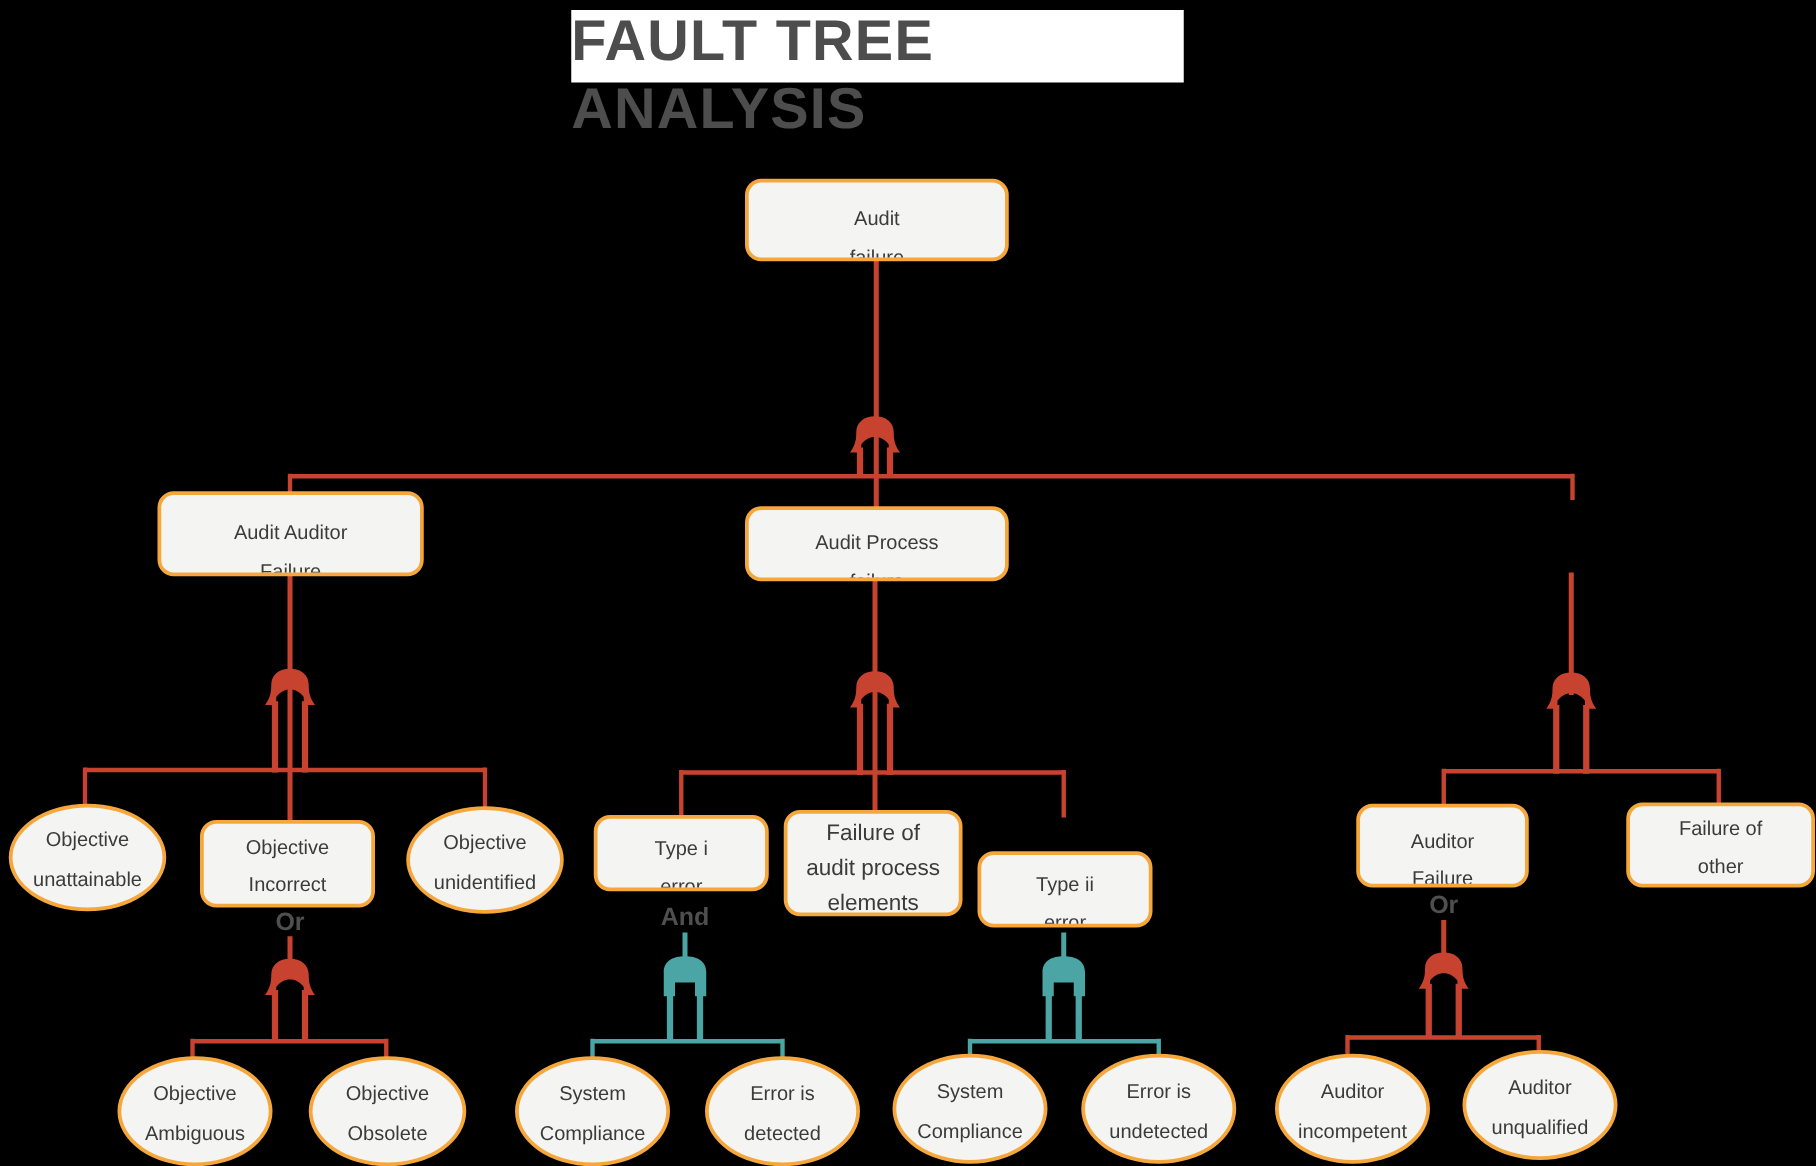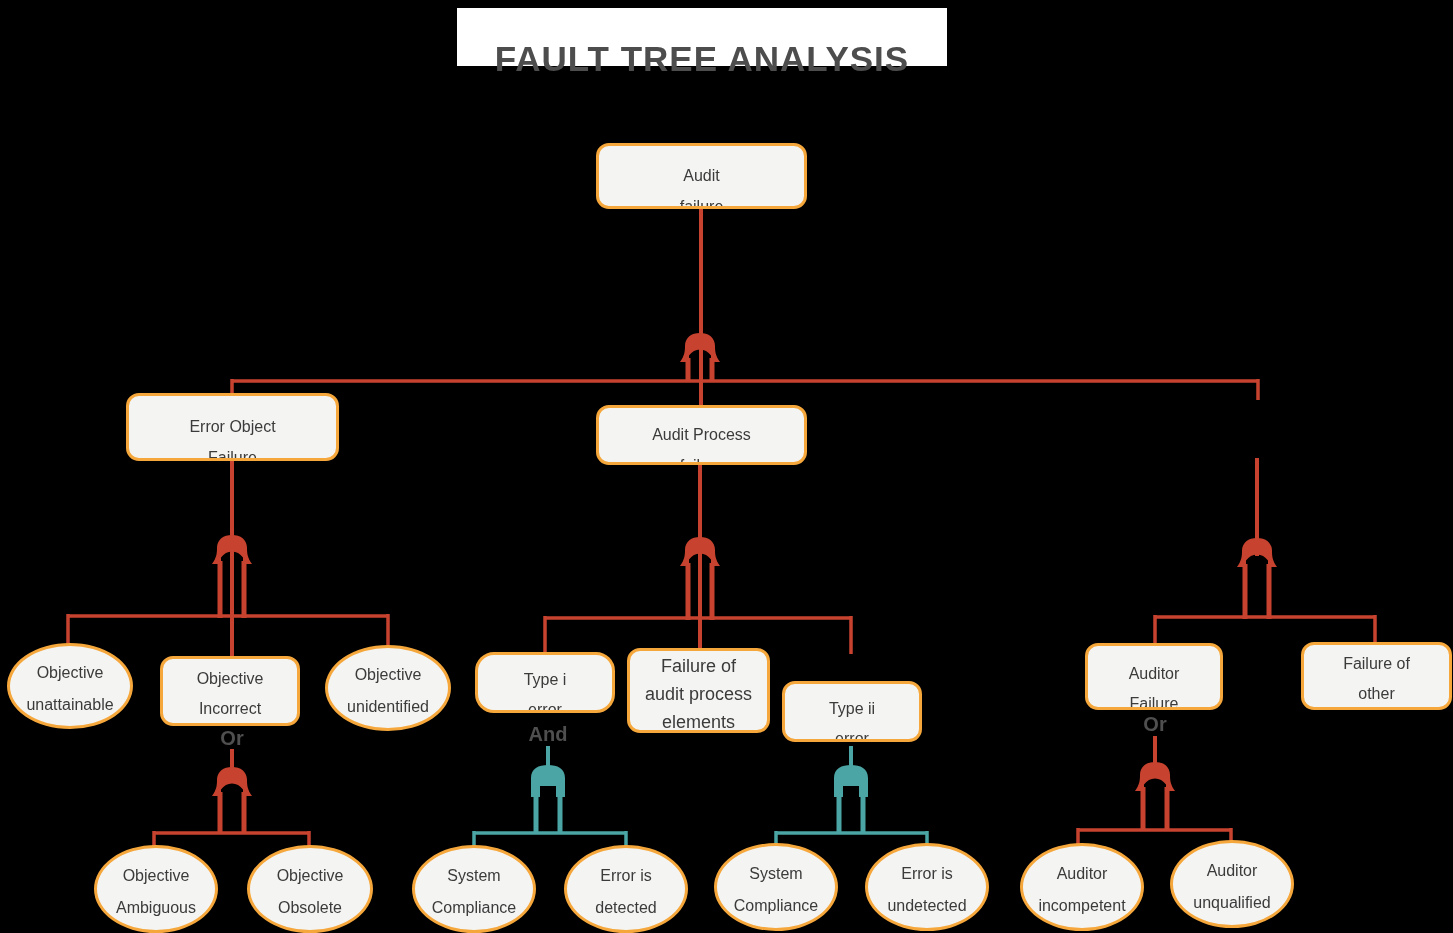--- a/index.html
+++ b/index.html
@@ -11,21 +11,21 @@
   html,body{background:var(--background);}
   #canvas{
     position:relative;width:1453px;height:933px;background:var(--background);
     font-family:"Liberation Sans",sans-serif;overflow:hidden;
   }
   #title-box{
     position:absolute;left:457px;top:8px;width:490px;height:58px;
     background:var(--title-bg);display:flex;align-items:center;justify-content:center;
   }
   #title-box h1{
-    font-size:35px;font-weight:bold;letter-spacing:1px;color:var(--title-text);
+    font-size:46px;font-weight:bold;letter-spacing:1px;color:var(--title-text);
     font-family:"Liberation Sans",sans-serif;
     margin-top:43px;
   }
   #wires{position:absolute;left:0;top:0;width:1453px;height:933px;}
   .red-line{stroke:var(--line-red);fill:none;}
   .teal-line{stroke:var(--gate-teal);fill:none;}
   .or-fill{fill:var(--line-red);}
   .and-fill{fill:var(--gate-teal);}
   .node{
     position:absolute;background:var(--node-fill);color:var(--node-text);
@@ -144,42 +144,42 @@
   <div class="gate-label" style="left:197px;top:727px;">Or</div>
   <div class="gate-label" style="left:513px;top:723px;">And</div>
   <div class="gate-label" style="left:816px;top:723px;">And</div>
   <div class="gate-label" style="left:1120px;top:713px;">Or</div>
 
   <div class="node rect clip" style="left:596px;top:143px;width:211px;height:66px;padding-top:14px;">
     <span>Audit
 failure</span>
   </div>
   <div class="node rect clip" style="left:126px;top:393px;width:213px;height:68px;padding-top:15px;">
-    <span>Error Object
+    <span>Audit Auditor
 Failure</span>
   </div>
   <div class="node rect clip" style="left:596px;top:405px;width:211px;height:60px;padding-top:11px;">
     <span>Audit Process
 failure</span>
   </div>
 
   <div class="node ellipse" style="left:7px;top:643px;width:126px;height:86px;padding-top:11px;">
     <span>Objective
 unattainable</span>
   </div>
   <div class="node rect" style="left:160px;top:656px;width:140px;height:70px;padding-top:5px;line-height:30px;">
     <span>Objective
 Incorrect</span>
   </div>
   <div class="node ellipse" style="left:325px;top:645px;width:126px;height:86px;padding-top:11px;">
     <span>Objective
 unidentified</span>
   </div>
 
-  <div class="node rect clip" style="left:475px;top:652px;width:140px;height:61px;padding-top:10px;line-height:30px;border-radius:19px;">
+  <div class="node rect clip" style="left:475px;top:652px;width:140px;height:61px;padding-top:10px;line-height:30px;">
     <span>Type i
 error</span>
   </div>
   <div class="node rect small" style="left:627px;top:648px;width:143px;height:85px;padding-top:1px;">
     <span>Failure of
 audit process
 elements</span>
   </div>
   <div class="node rect clip" style="left:782px;top:681px;width:140px;height:61px;padding-top:10px;line-height:30px;">
     <span>Type ii

